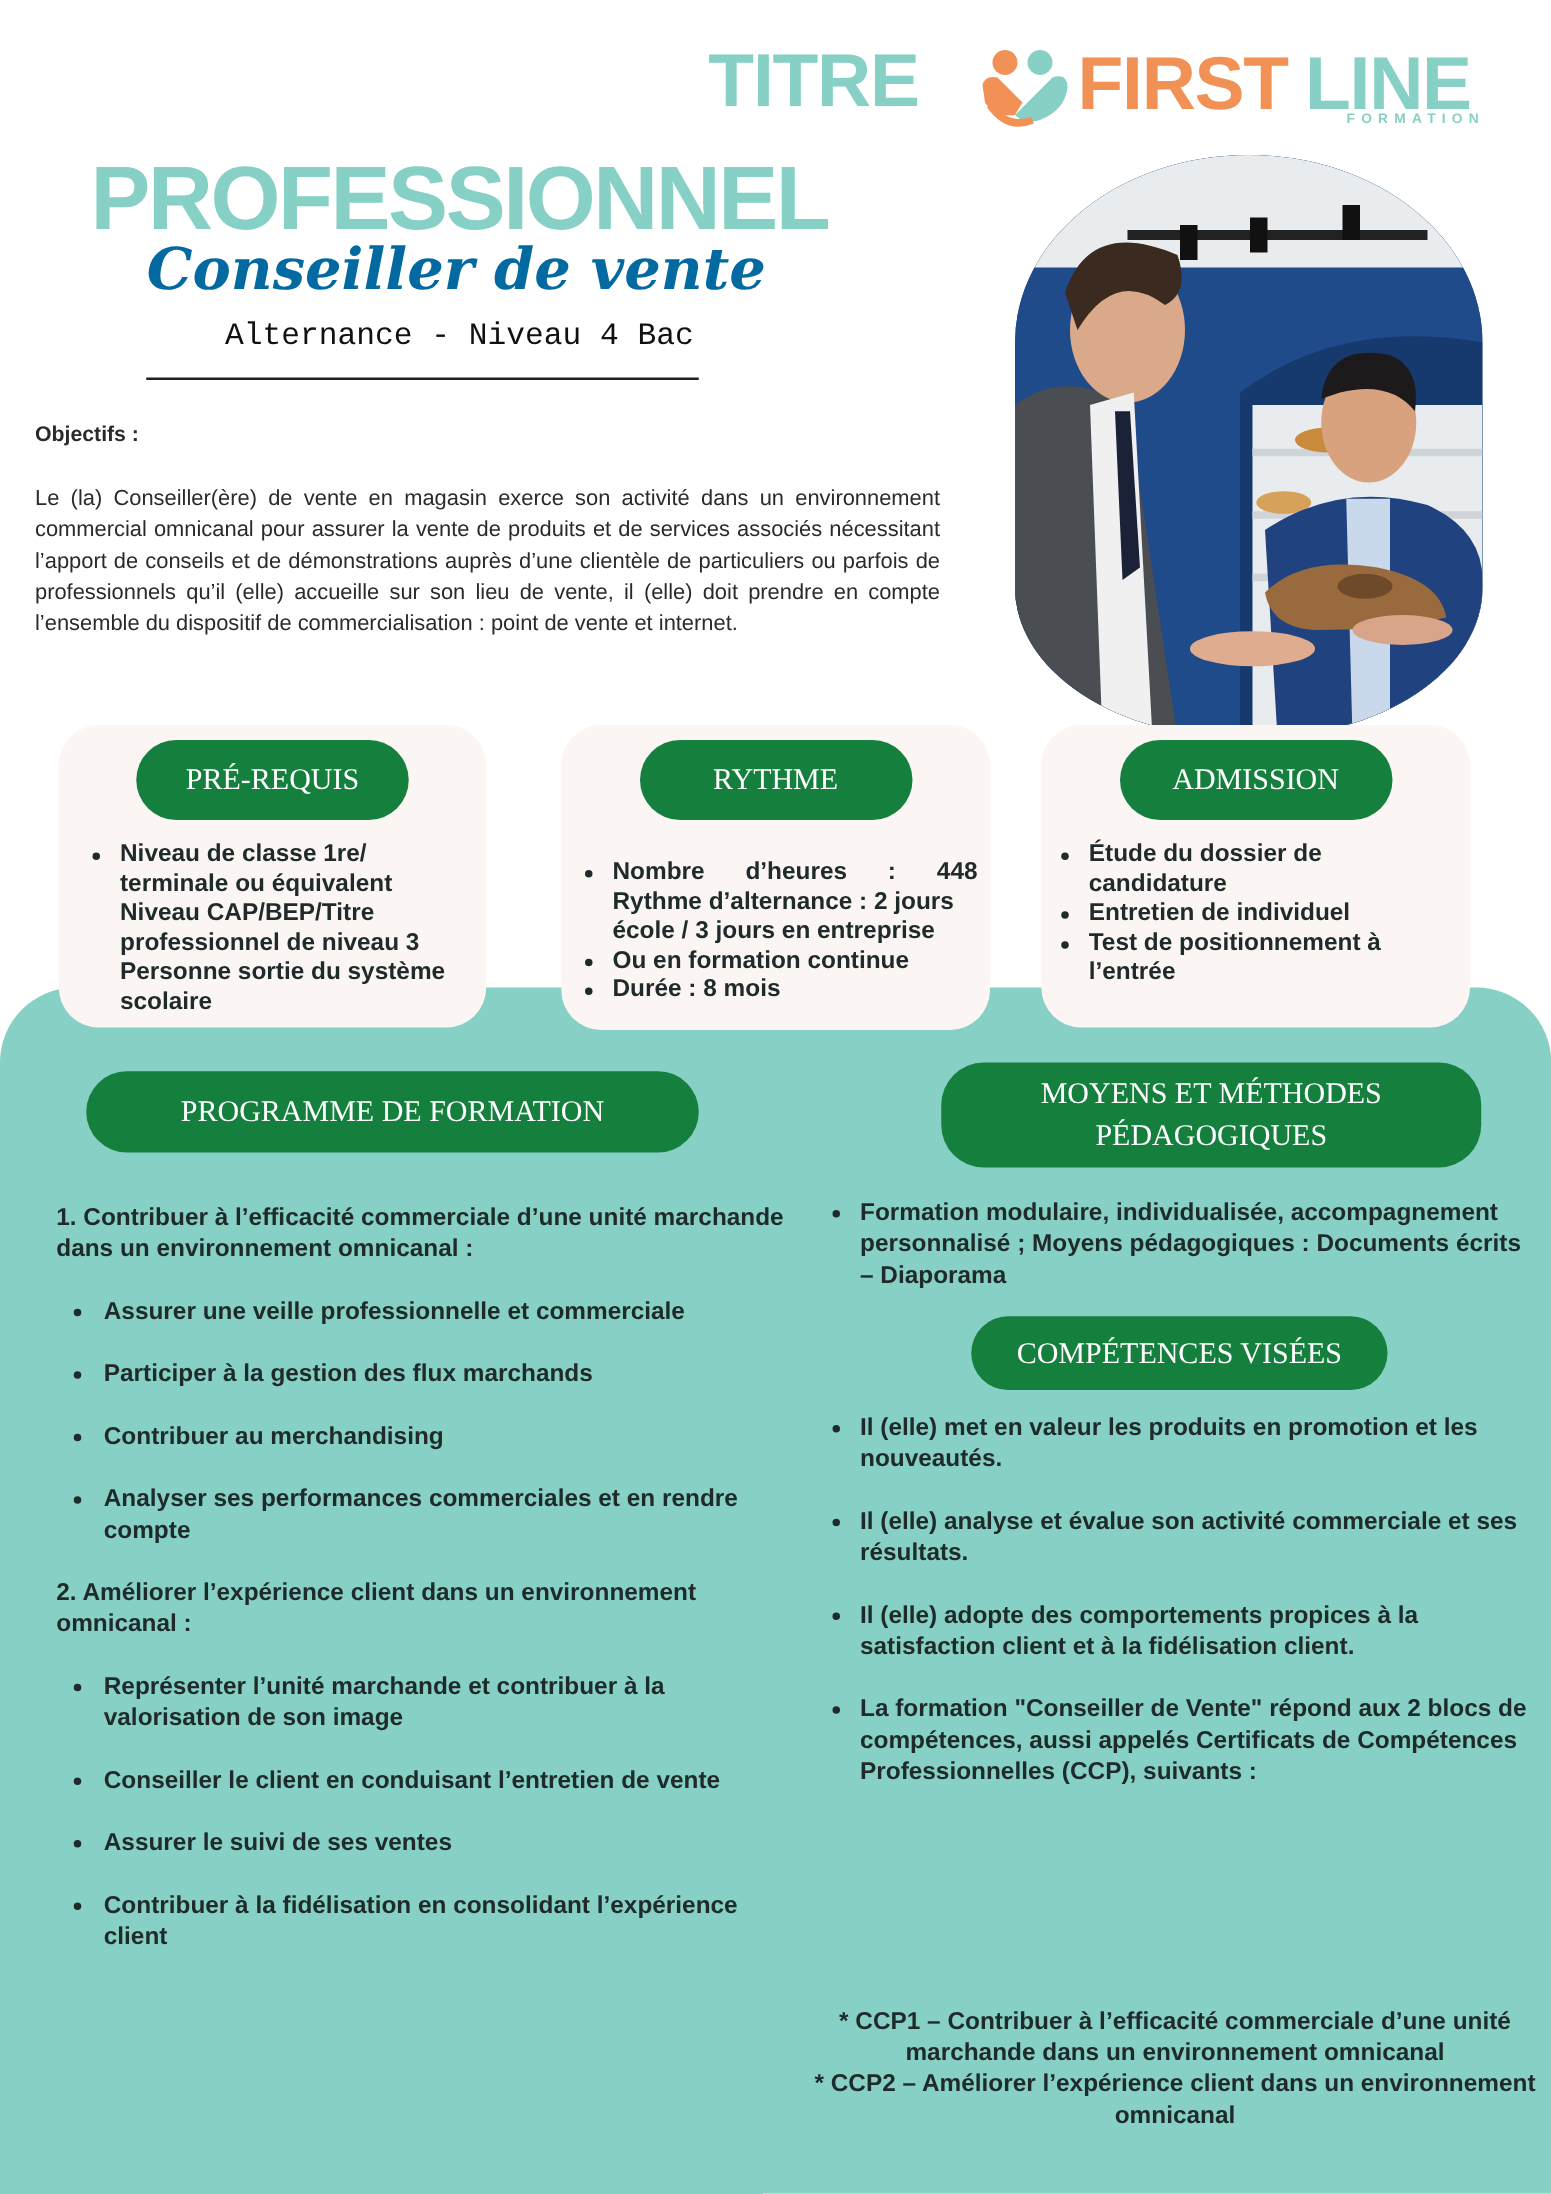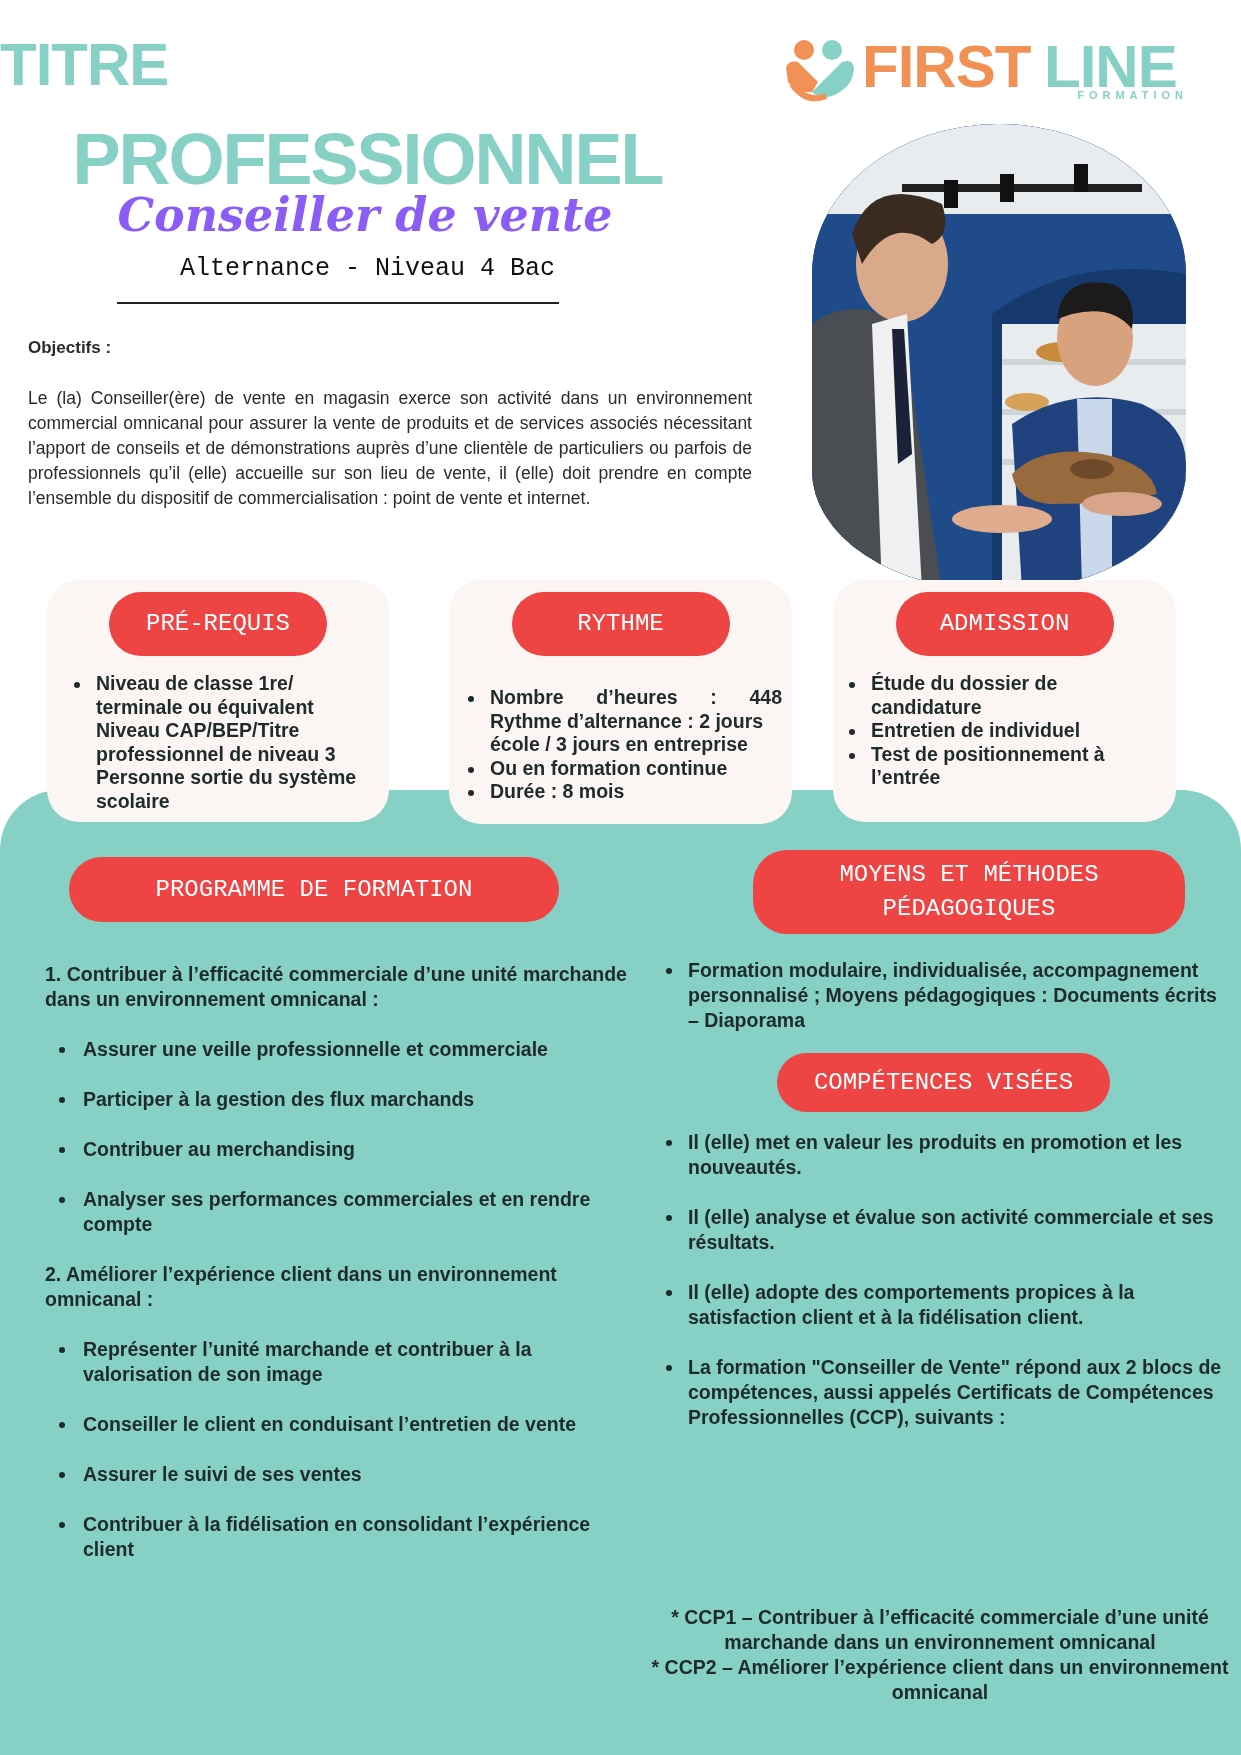--- a/index.html
+++ b/index.html
@@ -7,33 +7,33 @@
   body { position: relative; font-family: "DejaVu Sans", sans-serif; color: #1f2a2a; }
 
   
   .teal-bg {
     position: absolute; left: 0; top: 790px; width: 1241px; height: 965px;
     background: #86d0c5; border-top-left-radius: 60px; border-top-right-radius: 60px;
   }
 
   
   .title-line1 {
-    position: absolute; left: 0; width: 735px; top: 30px; text-align: left;
+    position: absolute; left: 0; width: 735px; top: 30px; text-align: right;
     font-family: "Liberation Sans", sans-serif; font-weight: 700; font-size: 60px;
     color: #86d0c5; letter-spacing: -1px;
   }
   .title-line2 {
     position: absolute; left: 0; width: 735px; top: 118px; text-align: center;
     font-family: "Liberation Sans", sans-serif; font-weight: 700; font-size: 72px;
     color: #86d0c5; letter-spacing: -2px;
   }
   .subtitle {
     position: absolute; left: 0; width: 730px; top: 188px; text-align: center;
     font-family: "DejaVu Serif", serif; font-style: italic; font-weight: 700; font-size: 46px;
-    color: #8b5cf6;
+    color: #0369a1;
   }
   .level {
     position: absolute; left: 180px; top: 254px;
     font-family: Liberation Mono, monospace; font-size: 25px; color: #111;
   }
   .divider {
     position: absolute; left: 117px; top: 302px; width: 442px; height: 2px; background: #222;
   }
 
   
@@ -72,22 +72,22 @@
 
   
   .card {
     position: absolute; top: 580px; height: 242px; width: 342px;
     background: #fbf6f3; border-radius: 32px;
   }
   .card.c1 { left: 47px; }
   .card.c2 { left: 449px; width: 343px; height: 244px; }
   .card.c3 { left: 833px; width: 343px; }
   .pill {
-    position: absolute; background: #ef4444; color: #fff; border-radius: 34px;
-    font-family: Liberation Mono, monospace; font-size: 24px; text-align: center;
+    position: absolute; background: #15803d; color: #fff; border-radius: 34px;
+    font-family: Liberation Serif, serif; font-size: 24px; text-align: center;
     display: flex; align-items: center; justify-content: center; line-height: 34px;
   }
   .card .pill { top: 12px; height: 64px; width: 218px; left: 50%; transform: translateX(-50%); }
   .card ul {
     position: absolute; top: 92px; list-style: none;
     font-family: "Liberation Sans", sans-serif; font-weight: 700; font-size: 19.5px; line-height: 23.5px;
     color: #1f2a2a;
   }
   .card ul li { position: relative; padding-left: 24px; }
   .card ul li::before {

